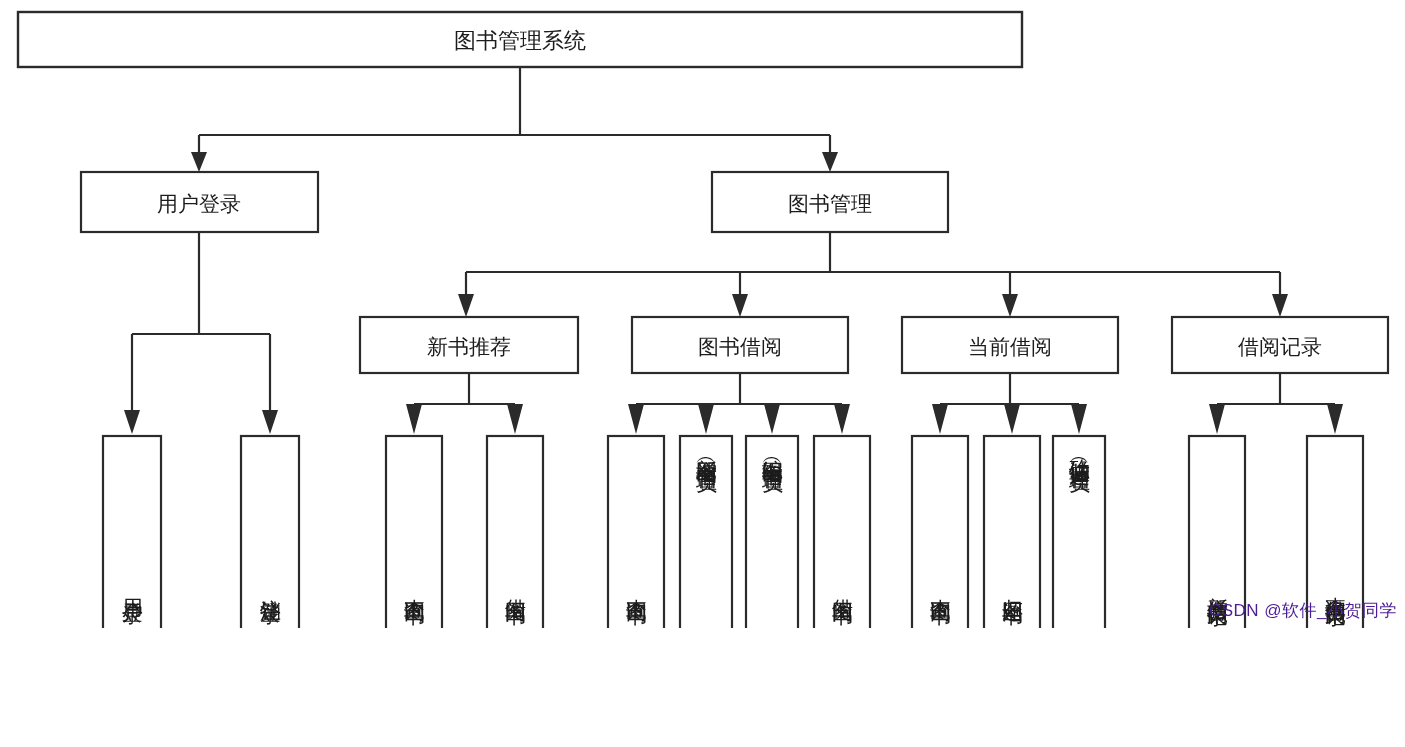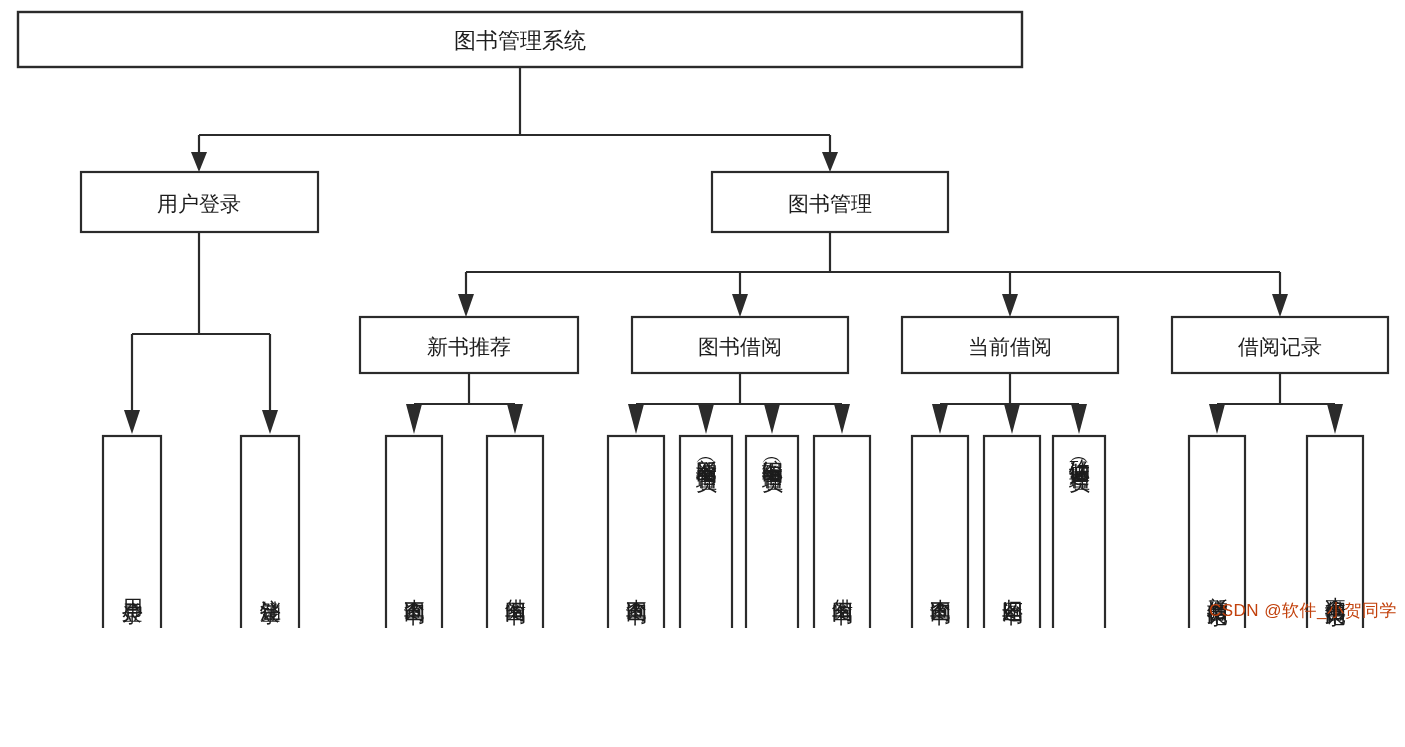--- a/index.html
+++ b/index.html
@@ -76,21 +76,21 @@
     letter-spacing: 2px;
     color: #1c1c1c;
     white-space: nowrap;
   }
   .watermark {
     position: absolute;
     right: 8px;
     bottom: 6px;
     font-family: "Liberation Sans", "DejaVu Sans", sans-serif;
     font-size: 17px;
-    color: #c2410c;
+    color: #4c1d95;
     letter-spacing: 0.5px;
     user-select: none;
     pointer-events: none;
   }
 </style>
 </head>
 <body>
 
 <div id="diagram-root">
 

